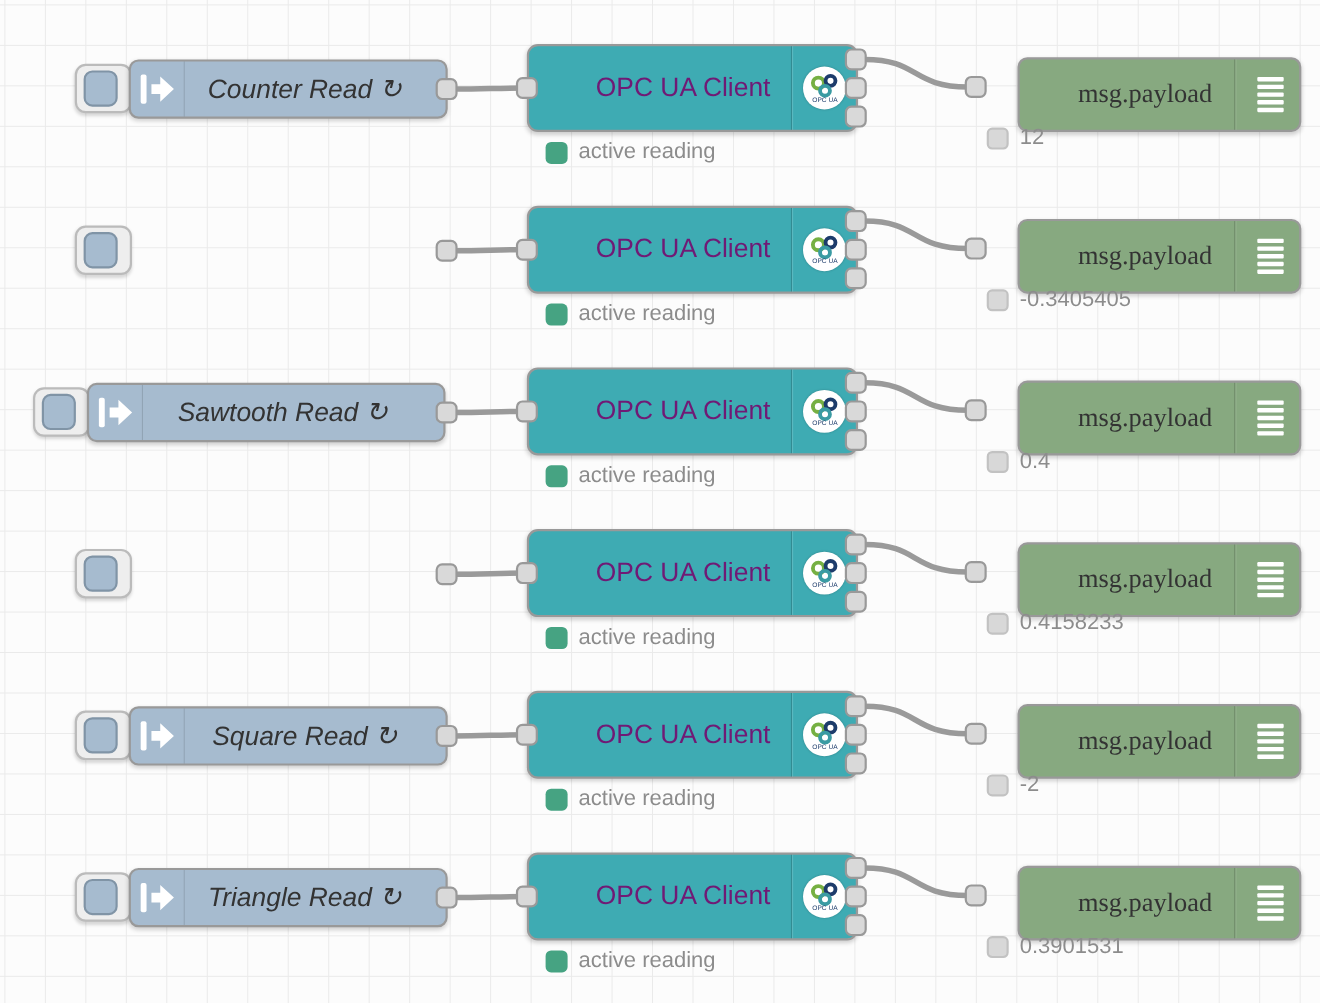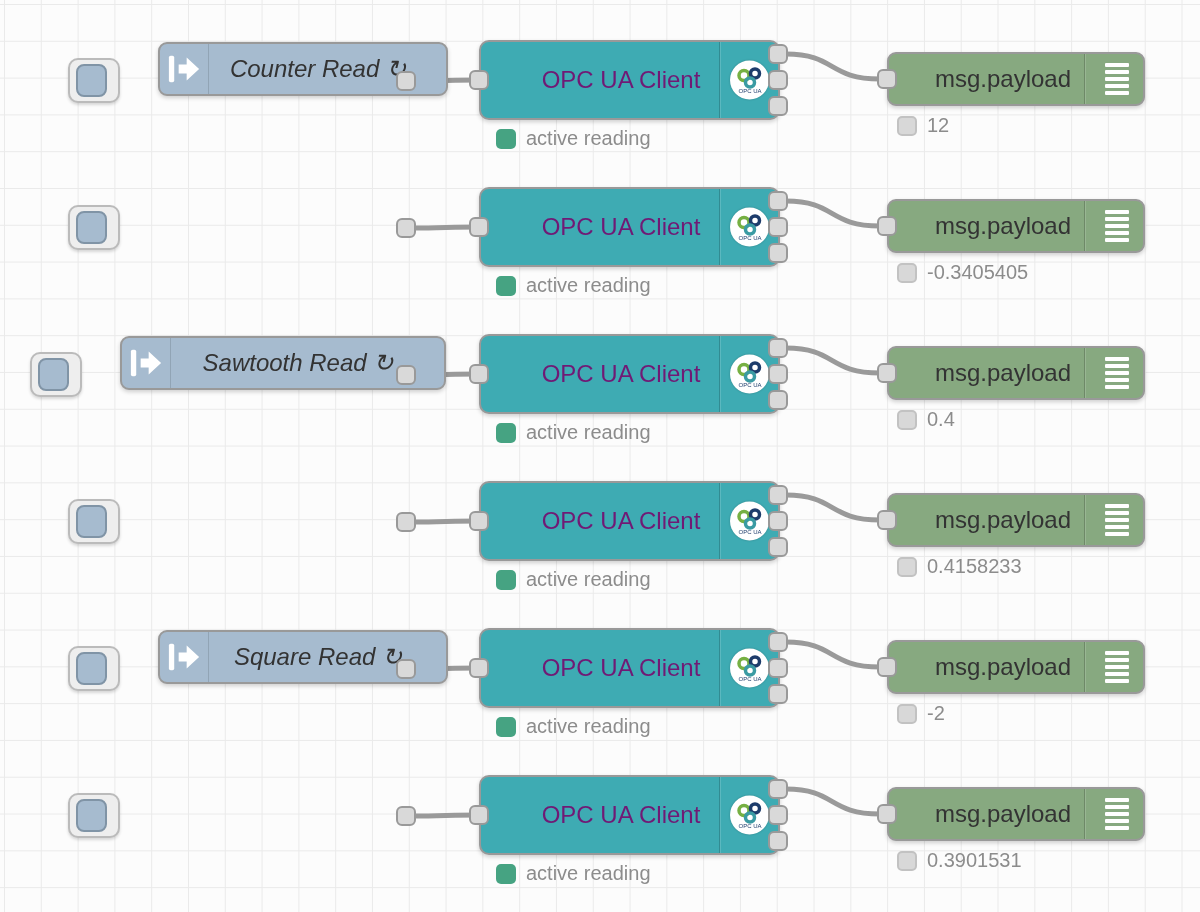--- a/index.html
+++ b/index.html
@@ -33,21 +33,21 @@
   .inject-btn-outer {
     position:absolute; left:68px; top:58px; width:52px; height:45px;
     background:#eeeeee; border:2px solid #bbb; border-radius:10px;
     box-sizing:border-box; z-index:1; box-shadow:0 2px 3px rgba(0,0,0,0.15);
   }
   .inject-btn-inner {
     position:absolute; left:76px; top:64px; width:31px; height:33px;
     background:#a6bbcf; border:2px solid #8094a6; border-radius:8px;
     box-sizing:border-box; z-index:2;
   }
-  .inject-body { left:117px; top:42px; width:290px; height:54px; background:#a6bbcf;margin-left:41px; }
+  .inject-body { left:117px; top:54px; width:290px; height:54px; background:#a6bbcf; }
   .inject-iconzone {
     position:absolute; left:0; top:0; bottom:0; width:48px;
     border-right:1px solid rgba(0,0,0,0.12);
     display:flex; align-items:center; justify-content:center;
   }
   .inject-label { font-style:italic; padding-left:30px; }
 
   .row--shifted .inject-btn-outer { left:30px; }
   .row--shifted .inject-btn-inner { left:38px; }
   .row--shifted .inject-body { left:79px; width:326px; }
@@ -59,21 +59,21 @@
   .iconsep { position:absolute; right:57px; top:0; bottom:0; width:0;
     border-left:1px solid rgba(0,0,0,0.18); border-right:1px solid rgba(255,255,255,0.15); }
   .client-icon {
     position:absolute; right:9px; top:50%; transform:translateY(-50%);
     width:39px; height:39px; border-radius:50%; background:#fff;
     display:flex; align-items:center; justify-content:center;
     box-shadow:0 0 2px rgba(0,0,0,0.25);
   }
 
   
-  .debug-body { left:887px; top:52px; width:258px; height:54px; background:#87a980; }
+  .debug-body { left:925px; top:52px; width:258px; height:68px; background:#87a980;font-family:Liberation Serif, serif; }
   .debug-label { padding-right:26px; }
   .debug-icon {
     position:absolute; right:14px; top:50%; transform:translateY(-50%);
     width:24px; display:flex; flex-direction:column; gap:3px;
   }
   .debug-icon .bar { height:4px; background:#fff; border-radius:1px; }
 
   
   .port {
     position:absolute; width:20px; height:20px; box-sizing:border-box;
@@ -374,20 +374,29 @@
   </div>
     <div class="row" style="top: 735px;">
     <svg class="wires">
       <path class="wire" d="M413 81 C440 81 452 80 478 80"></path>
       <path class="wire" d="M786 54 C836 54 828 79 880 79"></path>
     </svg>
 
     <div class="inject-btn-outer"></div>
     <div class="inject-btn-inner"></div>
 
+    <div class="node inject-body">
+      <div class="inject-iconzone">
+        <svg width="32" height="30" viewBox="0 0 36 32">
+          <rect x="1" y="1" width="6" height="30" rx="2" fill="#fff"></rect>
+          <path d="M12 11 h9 V3 l14 13 -14 13 v-8 h-9 z" fill="#fff"></path>
+        </svg>
+      </div>
+      <div class="label inject-label">Triangle Read ↻</div>
+    </div>
     <div class="port port-inject-out" style="left:396px;top:71px"></div>
 
     <div class="node client-body">
       <div class="label client-label">OPC UA Client</div>
       <div class="iconsep"></div>
       <div class="client-icon">
         <svg width="30" height="30" viewBox="0 0 30 30">
           <circle cx="9" cy="10" r="5" fill="none" stroke="#76b043" stroke-width="3.5"></circle>
           <circle cx="20" cy="8" r="4.5" fill="none" stroke="#1d3c6b" stroke-width="3.5"></circle>
           <circle cx="15" cy="17" r="4.5" fill="none" stroke="#3a9ba3" stroke-width="3.5"></circle>

